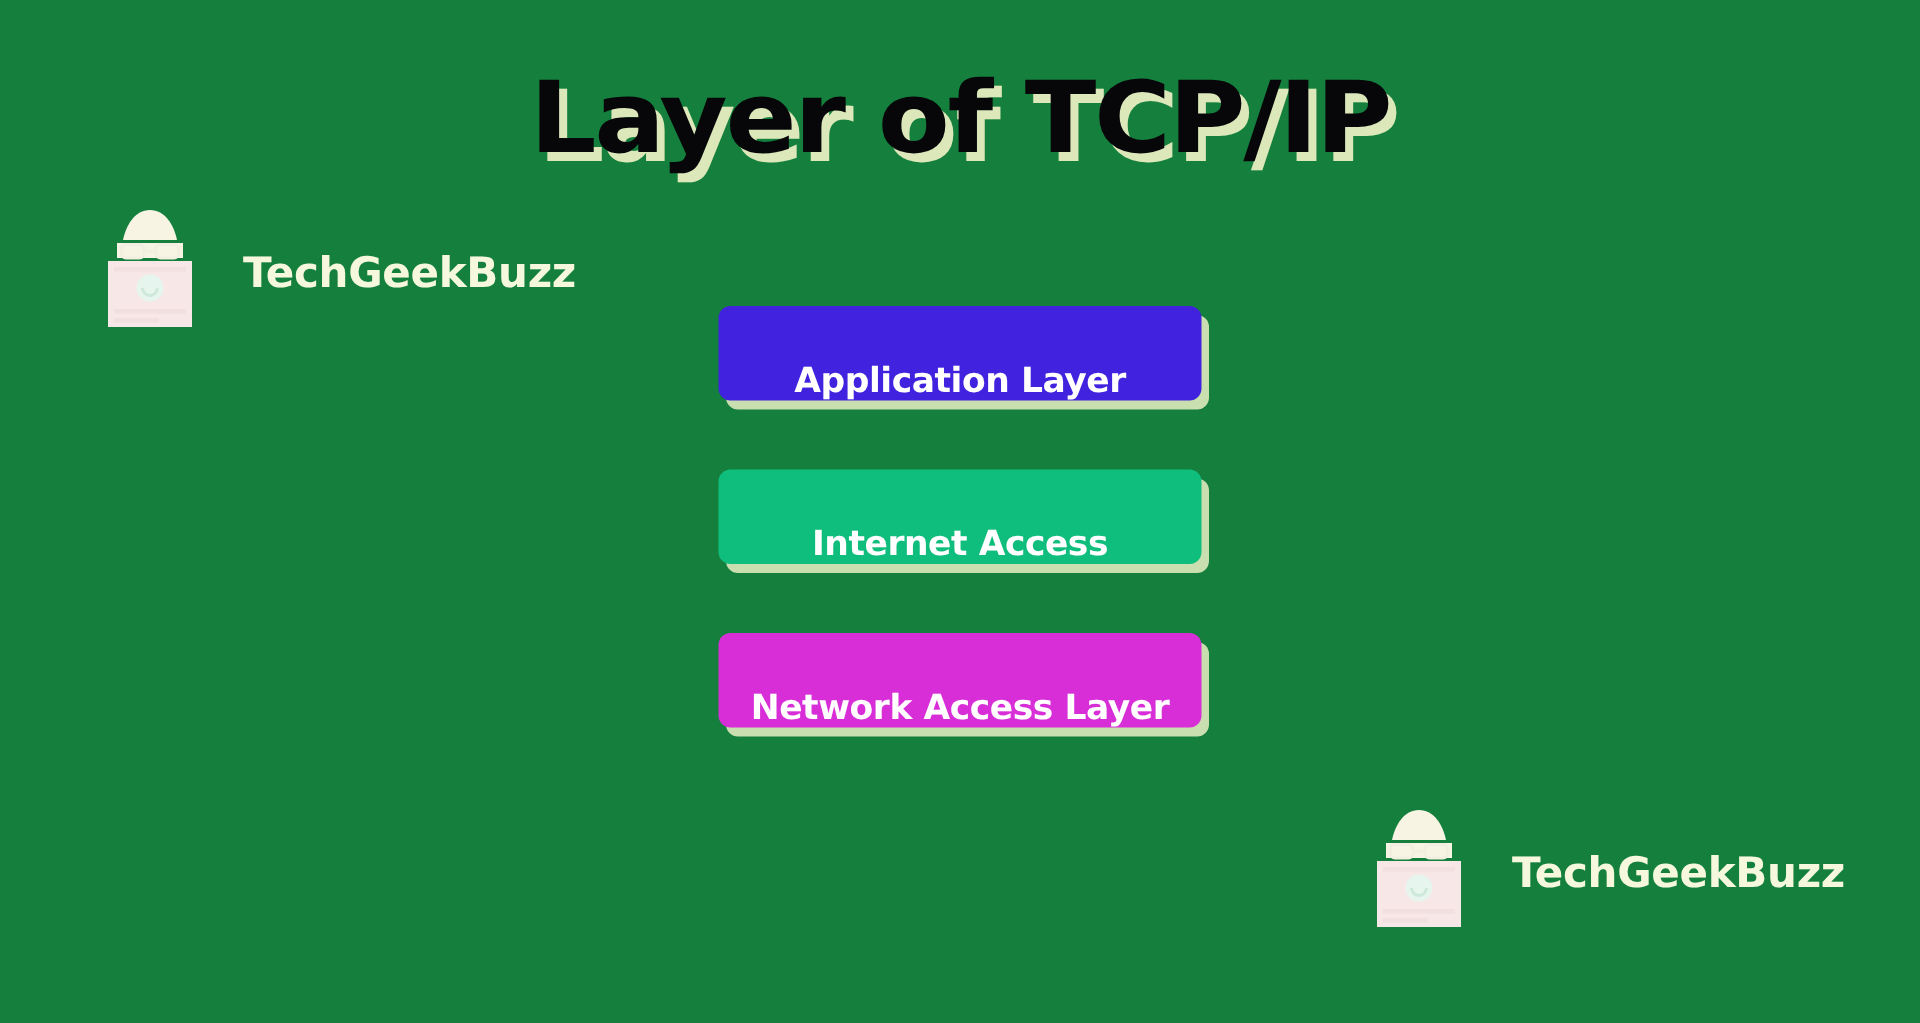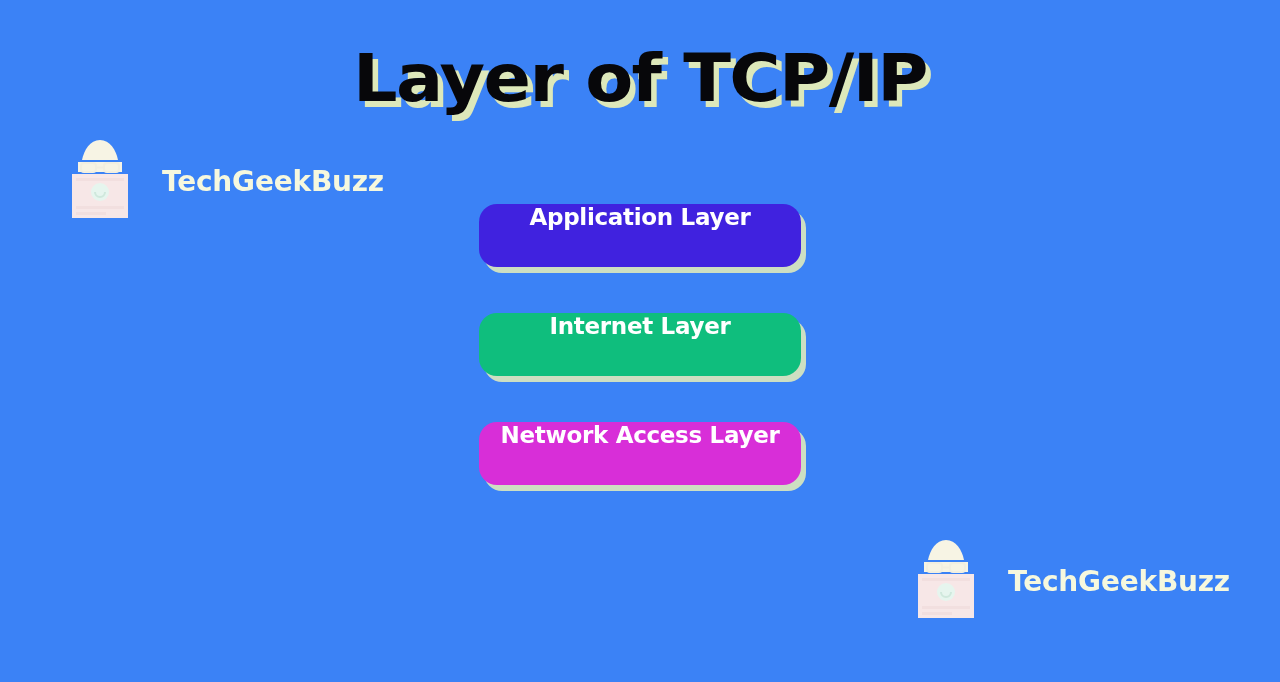--- a/index.html
+++ b/index.html
@@ -43,23 +43,23 @@
   #layer-stack {
     position: absolute;
     left: 479px;
     top: 204px;
     width: 322px;
   }
   .layer-box {
     position: relative;
     height: 63px;
     margin-bottom: 46px;
-    border-radius: 18px;
+    border-radius: 8px;
     display: flex;
-    align-items: flex-start;
+    align-items: flex-end;
     justify-content: center;
     box-shadow: 5px 6px 0 rgba(222, 233, 189, 0.9);
   }
   .layer-box:last-child {
     margin-bottom: 0;
     margin-top: 44px;
   }
   .layer-label {
     font-family: "DejaVu Sans", sans-serif;
     font-weight: 700;
@@ -97,33 +97,33 @@
     top: 138px;
   }
   #watermark-bottom-right {
     left: 906px;
     top: 538px;
   }
 </style>
 </head>
 <body style="background: rgb(252, 253, 232);">
 
-<div id="stage" style="background: #3b82f6;">
+<div id="stage" style="background: #15803d;">
 
   <div id="title" style="color: rgb(7, 7, 10); text-shadow: rgb(221, 232, 186) 5px 6px 0px;">Layer of TCP/IP</div>
 
   <div id="layer-stack">
 
     <div class="layer-box" style="background: rgb(64, 34, 223);">
       <span class="layer-label" style="color: rgb(255, 255, 255);">Application Layer</span>
     </div>
 
 
     <div class="layer-box" style="background: rgb(15, 190, 125);">
-      <span class="layer-label" style="color: rgb(255, 255, 255);">Internet Layer</span>
+      <span class="layer-label" style="color: rgb(255, 255, 255);">Internet Access</span>
     </div>
 
     <div class="layer-box" style="background: rgb(216, 46, 216);">
       <span class="layer-label" style="color: rgb(255, 255, 255);">Network Access Layer</span>
     </div>
 
   </div>
 
   <div class="watermark" id="watermark-top-left">
     <svg class="wm-logo" viewBox="0 0 80 86">

